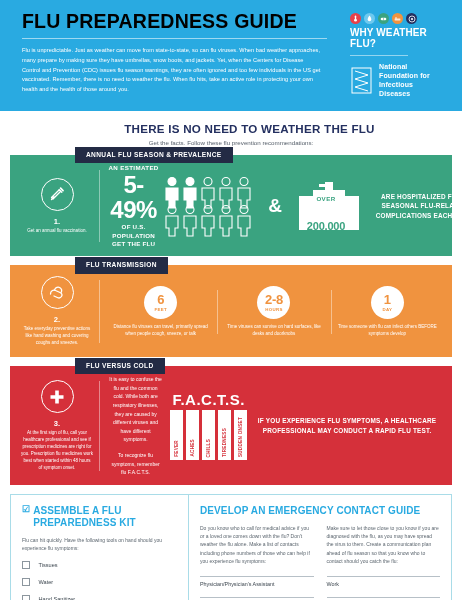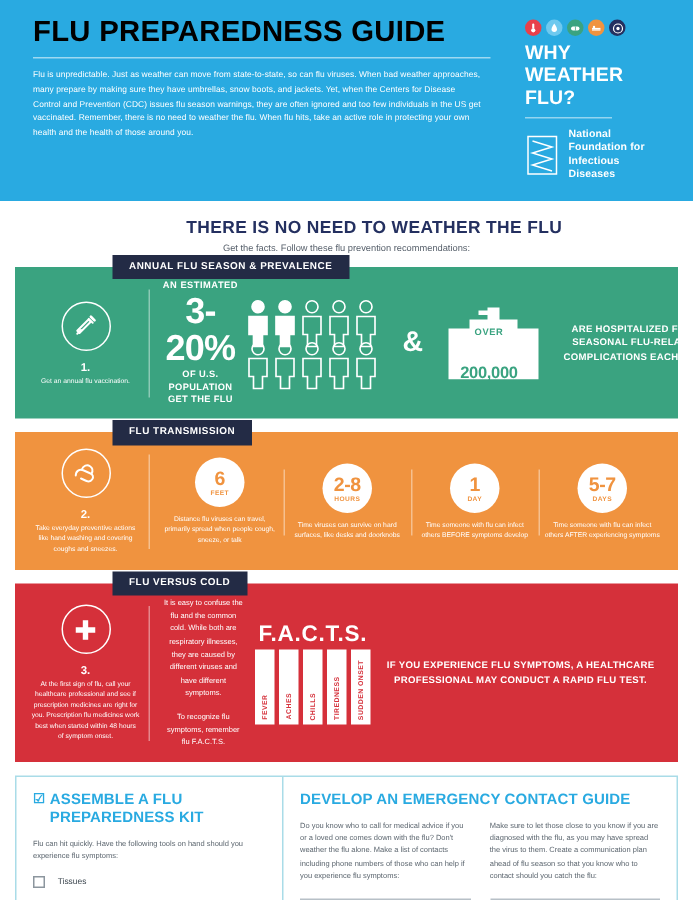--- a/index.html
+++ b/index.html
@@ -42,21 +42,21 @@
     display: flex; flex-direction: column; align-items: flex-start;
     padding-top: 2px;
   }
   .wwf-dots { display: flex; gap: 3px; margin-bottom: 3px; }
   .wwf-dot {
     width: 11px; height: 11px; border-radius: 50%;
     display: flex; align-items: center; justify-content: center;
   }
   .wwf-dot svg { display:block; }
   .wwf-label {
-    color: #ffffff; font-size: 13px; font-weight: bold;
+    color: #ffffff; font-size: 10px; font-weight: bold;
     letter-spacing: .1px; margin-bottom: 6px;
   }
   .wwf-rule { width: 58px; height:1px; background: rgba(255,255,255,.5); margin-bottom:7px;}
   .nfid { display: flex; align-items: center; gap: 5px; }
   .nfid-mark { width: 24px; height: 30px; flex:0 0 24px; }
   .nfid-text {
     color: #ffffff; font-size: 7px; font-weight: bold;
     line-height: 1.28; letter-spacing: .1px;
   }
 
@@ -248,21 +248,21 @@
             <path d="M12.2 5.6 L14.8 8.2" stroke="#fff" stroke-width="1.3" stroke-linecap="round"></path>
             <path d="M13.6 4.2 L16 6.6" stroke="#fff" stroke-width="1.8" stroke-linecap="round"></path>
           </svg>
         </div>
         <div class="step-num">1.</div>
         <div class="step-desc">Get an annual flu vaccination.</div>
       </div>
       <div class="content-cell">
         <div class="g-stat">
           <div class="g-stat-top">AN ESTIMATED</div>
-          <div class="g-stat-big">3-20%</div>
+          <div class="g-stat-big">5-49%</div>
           <div class="g-stat-bot">OF U.S. POPULATION GET THE FLU</div>
         </div>
         <div class="g-people">
           <svg width="100" height="62" viewBox="0 0 100 62">
             <g fill="none" stroke="#fff" stroke-width="1.1">
               <g transform="translate(2,2)">
                   <circle cx="7" cy="4.5" r="4" fill="#fff"></circle>
                   <path d="M1 11 h12 v12 l-3 0 v8 h-6 v-8 l-3 0 Z" fill="#fff"></path>
                 </g>
               <g transform="translate(20,2)">
@@ -349,27 +349,20 @@
             <div class="o-bubble-unit">HOURS</div>
           </div>
           <div class="o-desc">Time viruses can survive on hard surfaces, like desks and doorknobs</div>
         </div>
         <div class="o-item">
           <div class="o-bubble">
             <div class="o-bubble-num">1</div>
             <div class="o-bubble-unit">DAY</div>
           </div>
           <div class="o-desc">Time someone with flu can infect others BEFORE symptoms develop</div>
-        </div>
-        <div class="o-item">
-          <div class="o-bubble">
-            <div class="o-bubble-num">5-7</div>
-            <div class="o-bubble-unit">DAYS</div>
-          </div>
-          <div class="o-desc">Time someone with flu can infect others AFTER experiencing symptoms</div>
         </div>
       </div>
     </div>
   </div>
 
   <div class="panel-wrap">
     <div class="panel-tab">FLU VERSUS COLD</div>
     <div class="panel red">
       <div class="side-cell">
         <div class="circle-icon">

